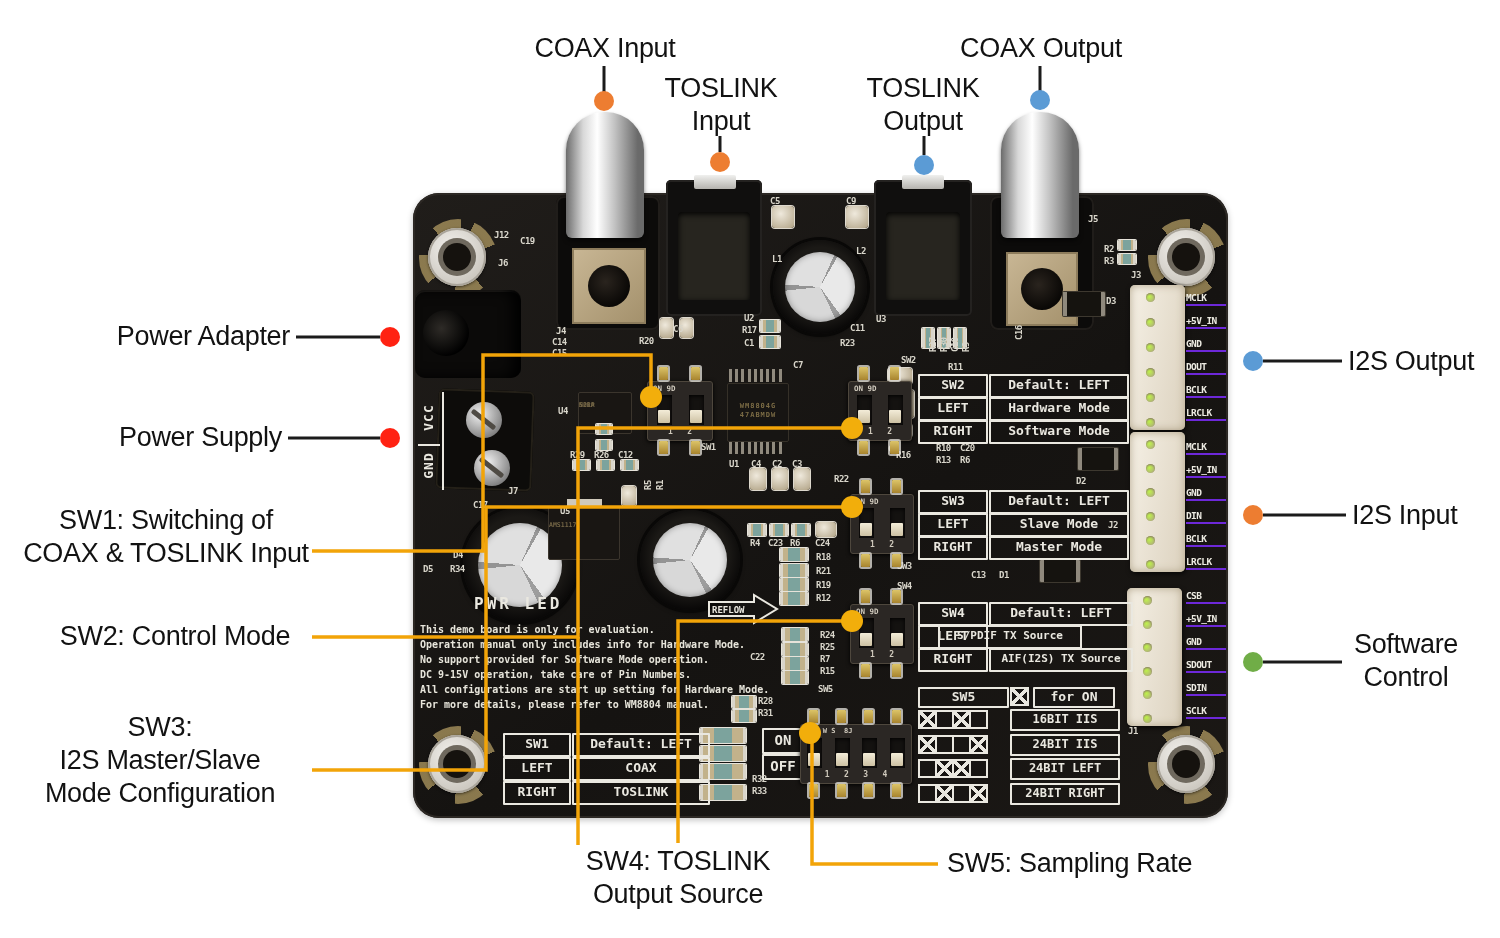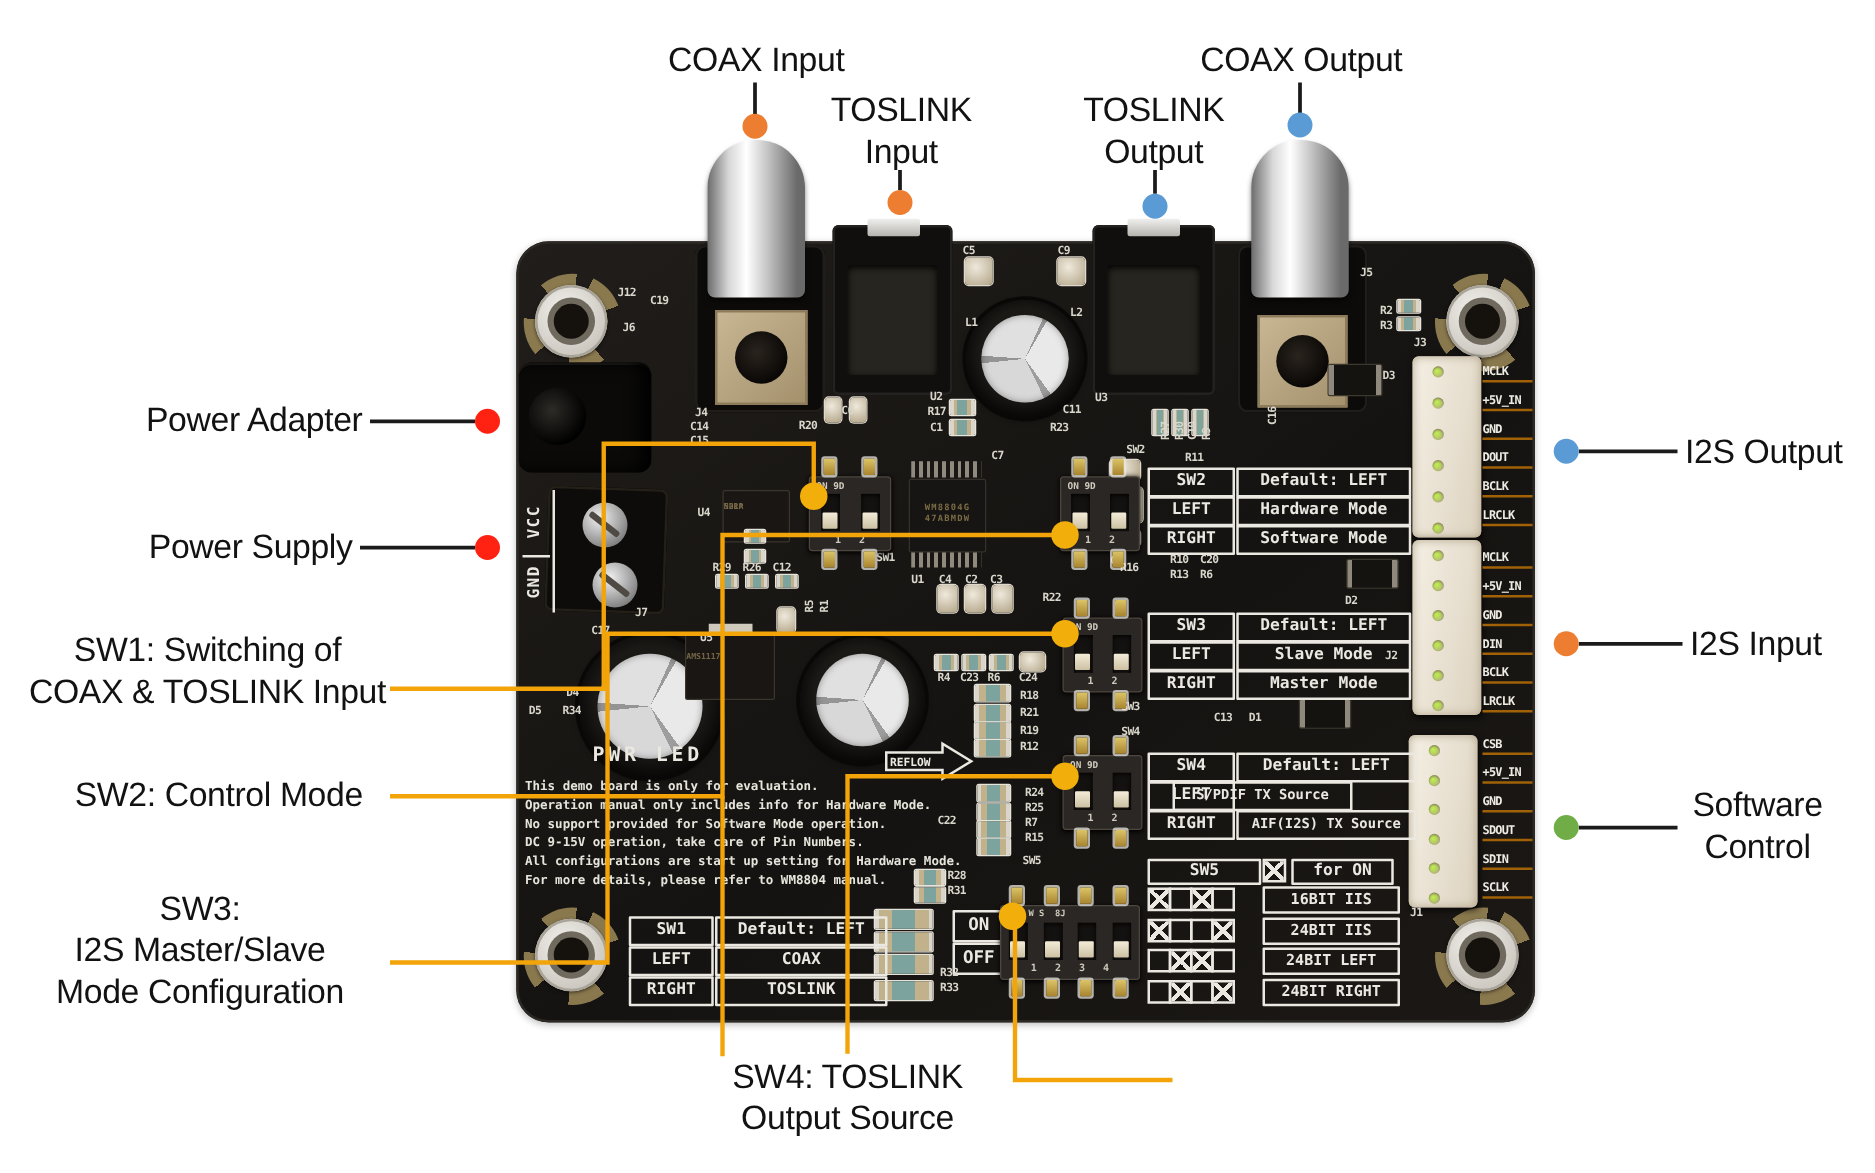--- a/index.html
+++ b/index.html
@@ -70,21 +70,21 @@
         box-shadow:inset 0 0 8px #b2a58b,1px 2px 5px rgba(0,0,0,.7);}
   .hpin{width:9px;height:9px;left:16px;border-radius:50%;
         background:radial-gradient(circle at 35% 35%,#fff,#af0a 0,#aea289);box-shadow:inset 0 1px 2px #897d64;}
   
   .scell{border:2px solid #EAE8E0;color:#EAE8E0;font:700 13px "DejaVu Sans Mono",monospace;
         text-align:center;border-radius:1px;white-space:nowrap;overflow:hidden;}
   .check{border:2px solid #EAE8E0;}
   .check.on{background:linear-gradient(45deg,transparent 42%,#EAE8E0 42% 58%,transparent 58%),
         linear-gradient(-45deg,transparent 42%,#EAE8E0 42% 58%,transparent 58%);}
   .pinlab{width:40px;color:#EDEBE2;font:700 9.5px "DejaVu Sans Mono",monospace;letter-spacing:-0.6px;
-        border-bottom:2px solid #a16207;padding-bottom:1px;white-space:nowrap;}
+        border-bottom:2px solid #6d28d9;padding-bottom:1px;white-space:nowrap;}
   .refdes{color:#d9d6cb;font:700 9px "DejaVu Sans Mono",monospace;letter-spacing:-0.5px;white-space:nowrap;}
   .refdes.rot{transform:rotate(-90deg);transform-origin:left top;}
   .warnline{color:#e7e5db;font:700 10px "DejaVu Sans Mono",monospace;white-space:nowrap;}
   .vtext{color:#EAE8E0;font:700 13px "DejaVu Sans Mono",monospace;transform:rotate(-90deg);
         width:50px;text-align:center;letter-spacing:1px;}
   .silkline{background:#EAE8E0;}
   .pwrled{color:#EAE8E0;font:700 16px "DejaVu Sans Mono",monospace;letter-spacing:3px;}
   
   .pr{background:linear-gradient(90deg,#d9d5ca 0 3px,#c2b28b 3px 30%,#7ca39d 30% 70%,#c2b28b 70% calc(100% - 3px),#d9d5ca calc(100% - 3px));
         box-shadow:0 0 0 1px #e6e3da;border-radius:1px;}
@@ -548,20 +548,23 @@
       </div>
       <div class="callout" style="left: -10px; top: 711px; width: 340px; text-align: center;">
         <span>SW3:</span>
         <span>I2S Master/Slave</span>
         <span>Mode Configuration</span>
       </div>
       <div class="callout" style="left: 528px; top: 845px; width: 300px; text-align: center;">
         <span>SW4: TOSLINK</span>
         <span>Output Source</span>
       </div>
+      <div class="callout" style="left: 947px; top: 847px; width: 320px; text-align: left;">
+        <span>SW5: Sampling Rate</span>
+      </div>
       <div class="callout" style="left: 1348px; top: 345px; width: 200px; text-align: left;">
         <span>I2S Output</span>
       </div>
       <div class="callout" style="left: 1352px; top: 499px; width: 200px; text-align: left;">
         <span>I2S Input</span>
       </div>
       <div class="callout" style="left: 1296px; top: 628px; width: 220px; text-align: center;">
         <span>Software</span>
         <span>Control</span>
       </div>

